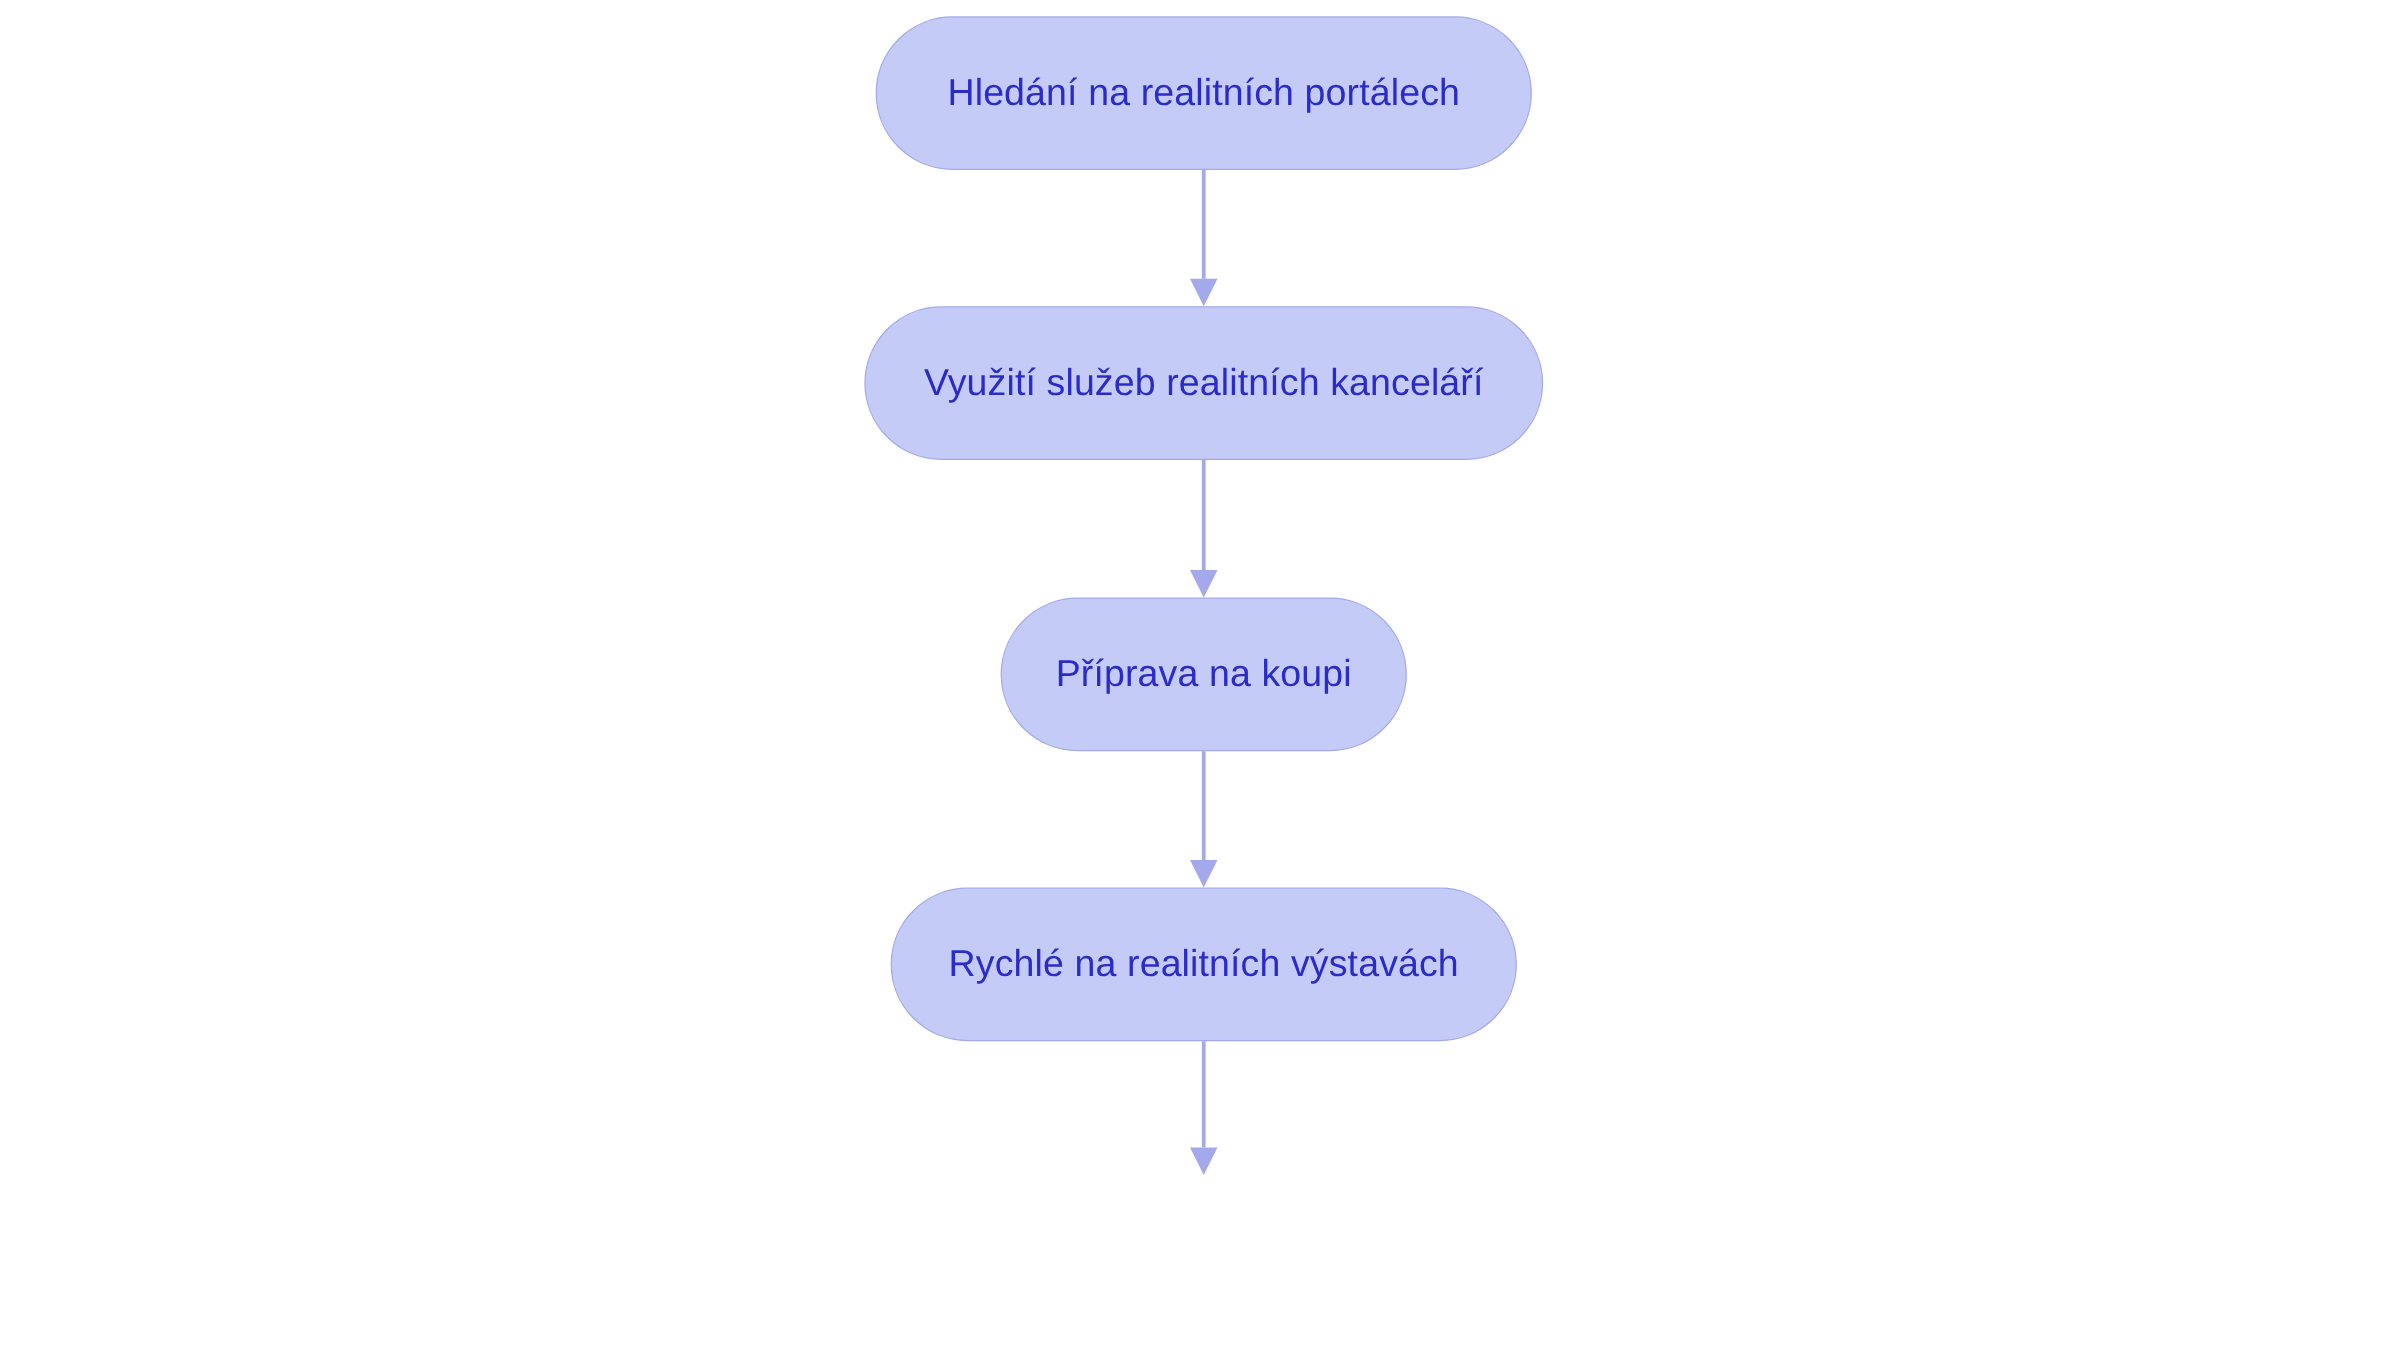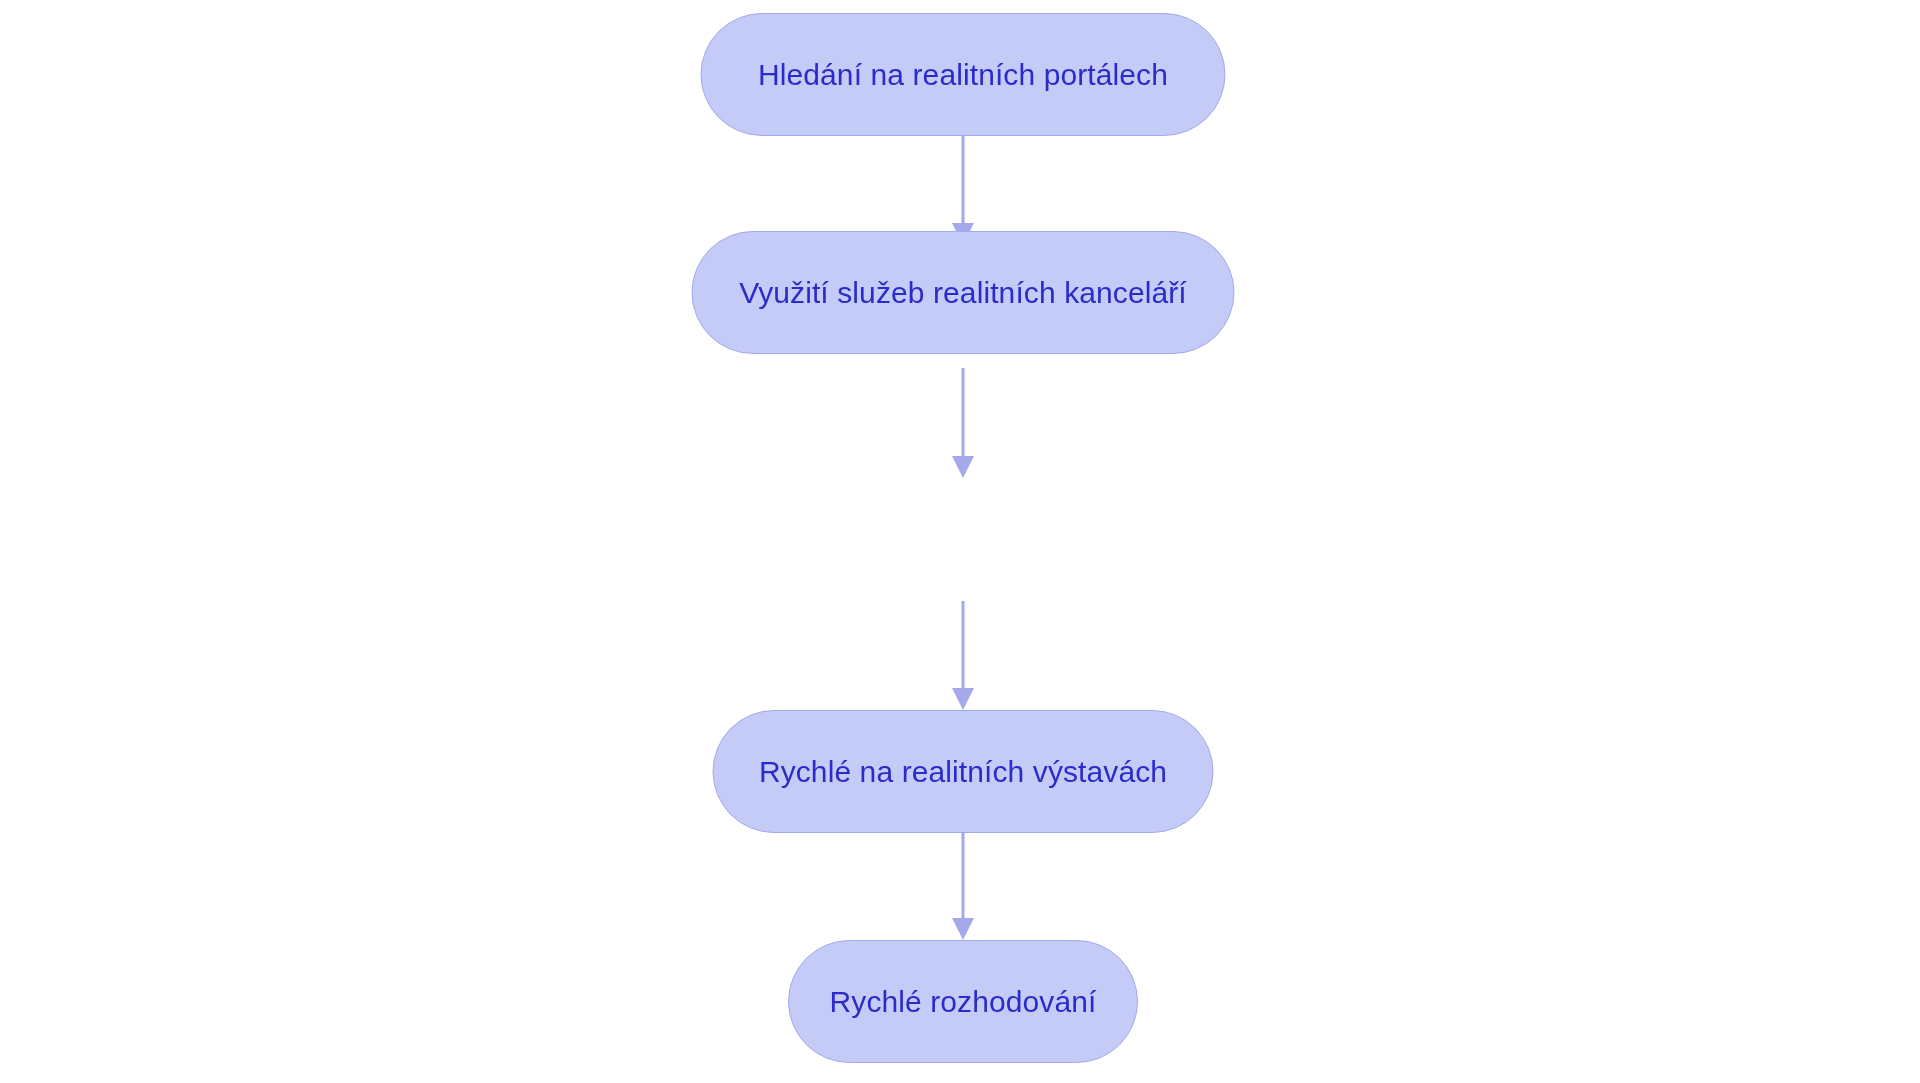--- a/index.html
+++ b/index.html
@@ -90,23 +90,23 @@
     <div class="edge-head"></div>
   </div>
   <div class="edge" style="left: 963px; top: 833px; height: 107px;">
     <div class="edge-line" style="height: 85px;"></div>
     <div class="edge-head"></div>
   </div>
 
   <div class="node" style="left: 963px; top: 13px; width: 525px;">
     <span class="node-label">Hledání na realitních portálech</span>
   </div>
-  <div class="node" style="left: 963px; top: 231px; width: 543px; justify-content: center;">
+  <div class="node" style="left: 963px; top: 245px; width: 543px; justify-content: center;">
     <span class="node-label">Využití služeb realitních kanceláří</span>
+  </div>
+  <div class="node" style="left: 963px; top: 478px; width: 325px;">
+    <span class="node-label">Příprava na koupi</span>
   </div>
   <div class="node" style="left: 963px; top: 710px; width: 501px;">
     <span class="node-label">Rychlé na realitních výstavách</span>
-  </div>
-  <div class="node" style="left: 963px; top: 940px; width: 350px;">
-    <span class="node-label">Rychlé rozhodování</span>
   </div>
 
 </div>
 
 </body></html>

